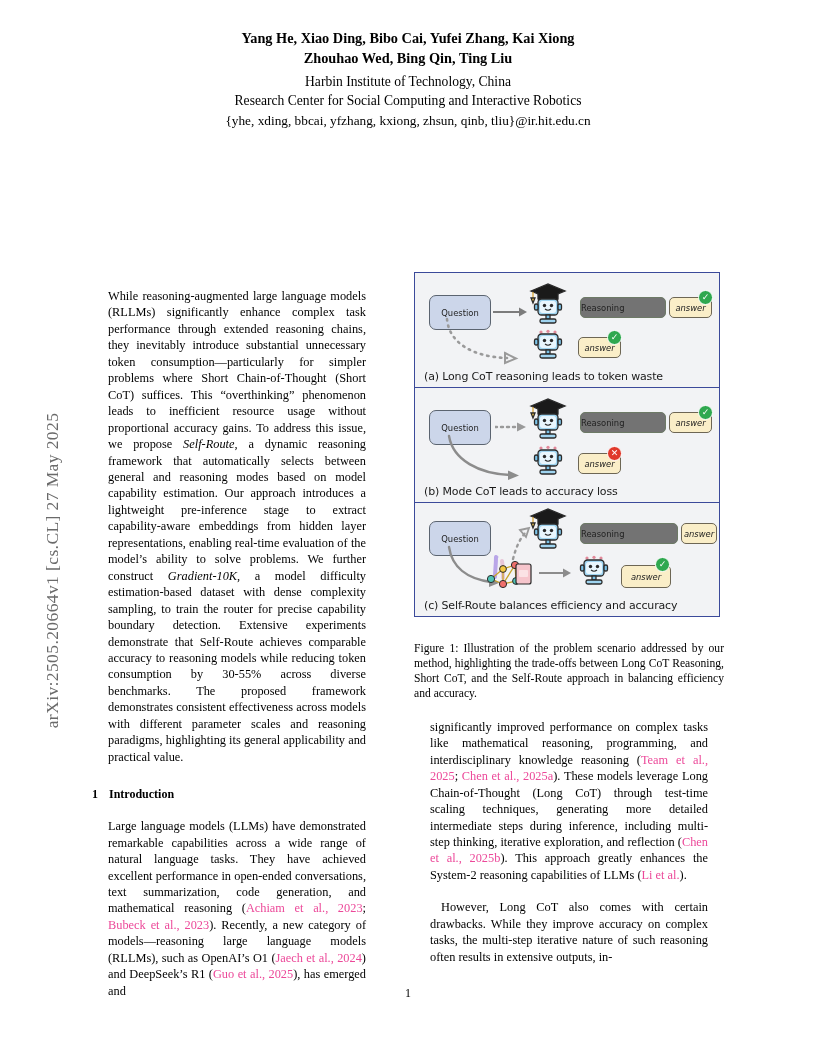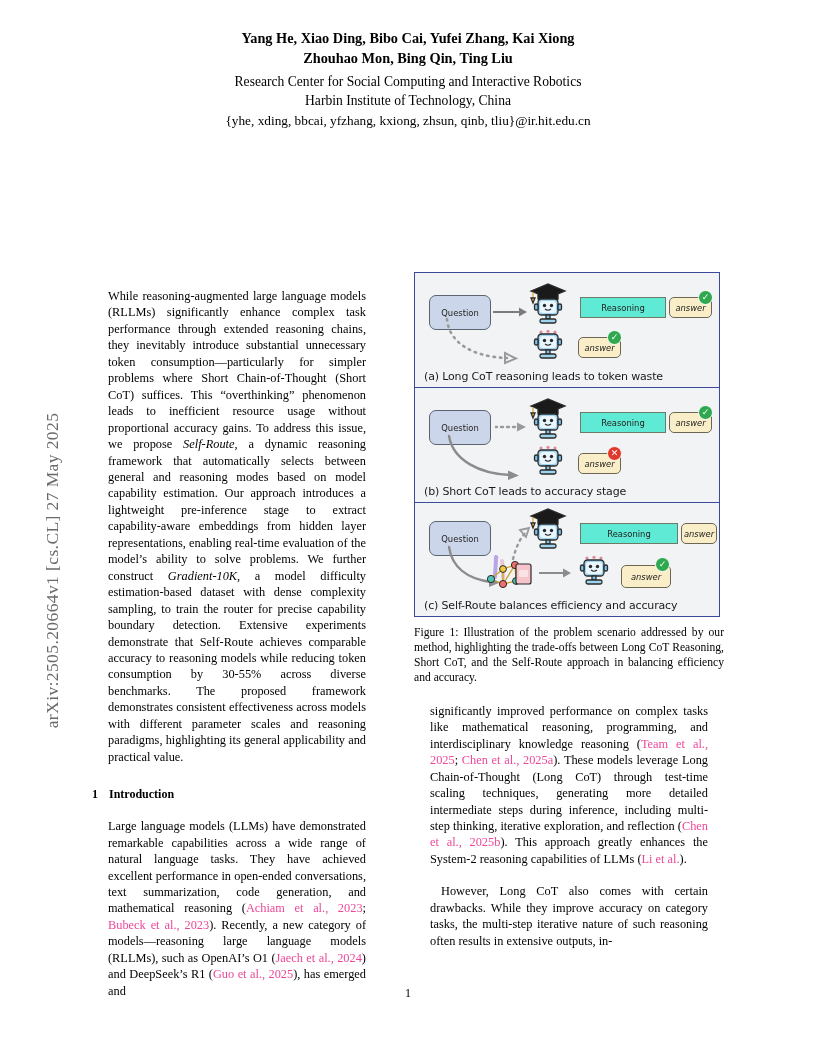--- a/index.html
+++ b/index.html
@@ -132,24 +132,24 @@
     border-radius:7px;
     display:flex; align-items:center; justify-content:center;
     font-family:"DejaVu Sans", sans-serif;
     font-size:8.4px;
     color:#222;
   }
   
   .rbox{
     position:absolute;
     height:19px;
-    background:#5eead4;
+    background:#737373;
     border:1.1px solid #6d7a66;
-    border-radius:0;
-    display:flex; align-items:center; justify-content:center;
+    border-radius:5px;
+    display:flex; align-items:center; justify-content:flex-start;
     font-family:"DejaVu Sans", sans-serif;
     font-size:8.4px;
     color:#222;
   }
   
   .abox{
     position:absolute;
     height:19px;
     background:#faeec8;
     border:1.1px solid #6d6654;
@@ -171,21 +171,21 @@
     font-weight:bold;
     line-height:1;
     border:1.2px solid #fff;
   }
   .badge.ok{ background:#2fa84f; }
   .badge.bad{ background:#e0392b; }
 
   svg.ic{ position:absolute; display:block; }
 
   .fig-cap{
-    margin-top:9px;
+    margin-top:25px;
     font-size:11.6px;
     line-height:1.29;
     text-align:justify;
   }
 
   
   .pageno{
     position:absolute;
     left:0; right:0; top:986px;
     text-align:center;
@@ -195,26 +195,26 @@
 </head>
 <body>
 
 <div class="arxiv-stamp">arXiv:2505.20664v1  [cs.CL]  27 May 2025</div>
 
 <div class="page">
 
 
   <div class="authors">
     <div>Yang He, Xiao Ding, Bibo Cai, Yufei Zhang, Kai Xiong</div>
-    <div>Zhouhao Mon, Bing Qin, Ting Liu</div>
+    <div>Zhouhao Wed, Bing Qin, Ting Liu</div>
   </div>
 
   <div class="affil">
+    <div>Harbin Institute of Technology, China</div>
     <div>Research Center for Social Computing and Interactive Robotics</div>
-    <div>Harbin Institute of Technology, China</div>
   </div>
   <div class="emails">{yhe, xding, bbcai, yfzhang, kxiong, zhsun, qinb, tliu}@ir.hit.edu.cn</div>
 
   <div class="cols">
 
     <div class="col-left">
 
 
       <p class="body"><span>While reasoning-augmented large language models (RLLMs) significantly enhance complex task performance through extended reasoning chains, they inevitably introduce substantial unnecessary token consumption—particularly for simpler problems where Short Chain-of-Thought (Short CoT) suffices. This “overthinking” phenomenon leads to inefficient resource usage without proportional accuracy gains. To address this issue, we propose </span><span class="ital">Self-Route</span><span>, a dynamic reasoning framework that automatically selects between general and reasoning modes based on model capability estimation. Our approach introduces a lightweight pre-inference stage to extract capability-aware embeddings from hidden layer representations, enabling real-time evaluation of the model’s ability to solve problems. We further construct </span><span class="ital">Gradient-10K</span><span>, a model difficulty estimation-based dataset with dense complexity sampling, to train the router for precise capability boundary detection. Extensive experiments demonstrate that Self-Route achieves comparable accuracy to reasoning models while reducing token consumption by 30-55% across diverse benchmarks. The proposed framework demonstrates consistent effectiveness across models with different parameter scales and reasoning paradigms, highlighting its general applicability and practical value.</span></p>
 
@@ -354,21 +354,21 @@
               <rect x="17" y="23" width="4" height="4" fill="#7cc3e8"></rect>
               <rect x="11" y="27" width="16" height="4" rx="1.8" fill="#9fd4f0"></rect>
             </g>
           </svg>
 
           <div class="abox" style="left:163px; top:65px; width:41px;">
             <span>answer</span>
           </div>
           <div class="badge bad" style="left:192px; top:58px;">✕</div>
 
-          <div class="panel-label">(b) Short CoT leads to accuracy stage</div>
+          <div class="panel-label">(b) Mode CoT leads to accuracy loss</div>
         </div>
 
         <div class="panel">
 
           <div class="qbox" style="left:14px; top:18px;">
             <span>Question</span>
           </div>
 
           <svg class="ic" style="left:30px; top:42px;" width="62" height="44" viewBox="0 0 62 44">
             <path d="M4,2 C7,22 22,34 46,37" stroke="#8c8c8c" stroke-width="2.4" fill="none" stroke-linecap="round"></path>
@@ -459,21 +459,21 @@
 
           <div class="panel-label">(c) Self-Route balances efficiency and accuracy</div>
         </div>
 
       </div>
 
       <div class="fig-cap">Figure 1: Illustration of the problem scenario addressed by our method, highlighting the trade-offs between Long CoT Reasoning, Short CoT, and the Self-Route approach in balancing efficiency and accuracy.</div>
 
       <p class="body" style="margin-top:17px;"><span>significantly improved performance on complex tasks like mathematical reasoning, programming, and interdisciplinary knowledge reasoning (</span><span class="cite">Team et al., 2025</span><span>; </span><span class="cite">Chen et al., 2025a</span><span>). These models leverage Long Chain-of-Thought (Long CoT) through test-time scaling techniques, generating more detailed intermediate steps during inference, including multi-step thinking, iterative exploration, and reflection (</span><span class="cite">Chen et al., 2025b</span><span>). This approach greatly enhances the System-2 reasoning capabilities of LLMs (</span><span class="cite">Li et al.</span><span>).</span></p>
 
-      <p class="body indent">However, Long CoT also comes with certain drawbacks. While they improve accuracy on category tasks, the multi-step iterative nature of such reasoning often results in extensive outputs, in-</p>
+      <p class="body indent">However, Long CoT also comes with certain drawbacks. While they improve accuracy on complex tasks, the multi-step iterative nature of such reasoning often results in extensive outputs, in-</p>
 
     </div>
 
   </div>
 
   <div class="pageno">1</div>
 
 </div>
 
 </body></html>

